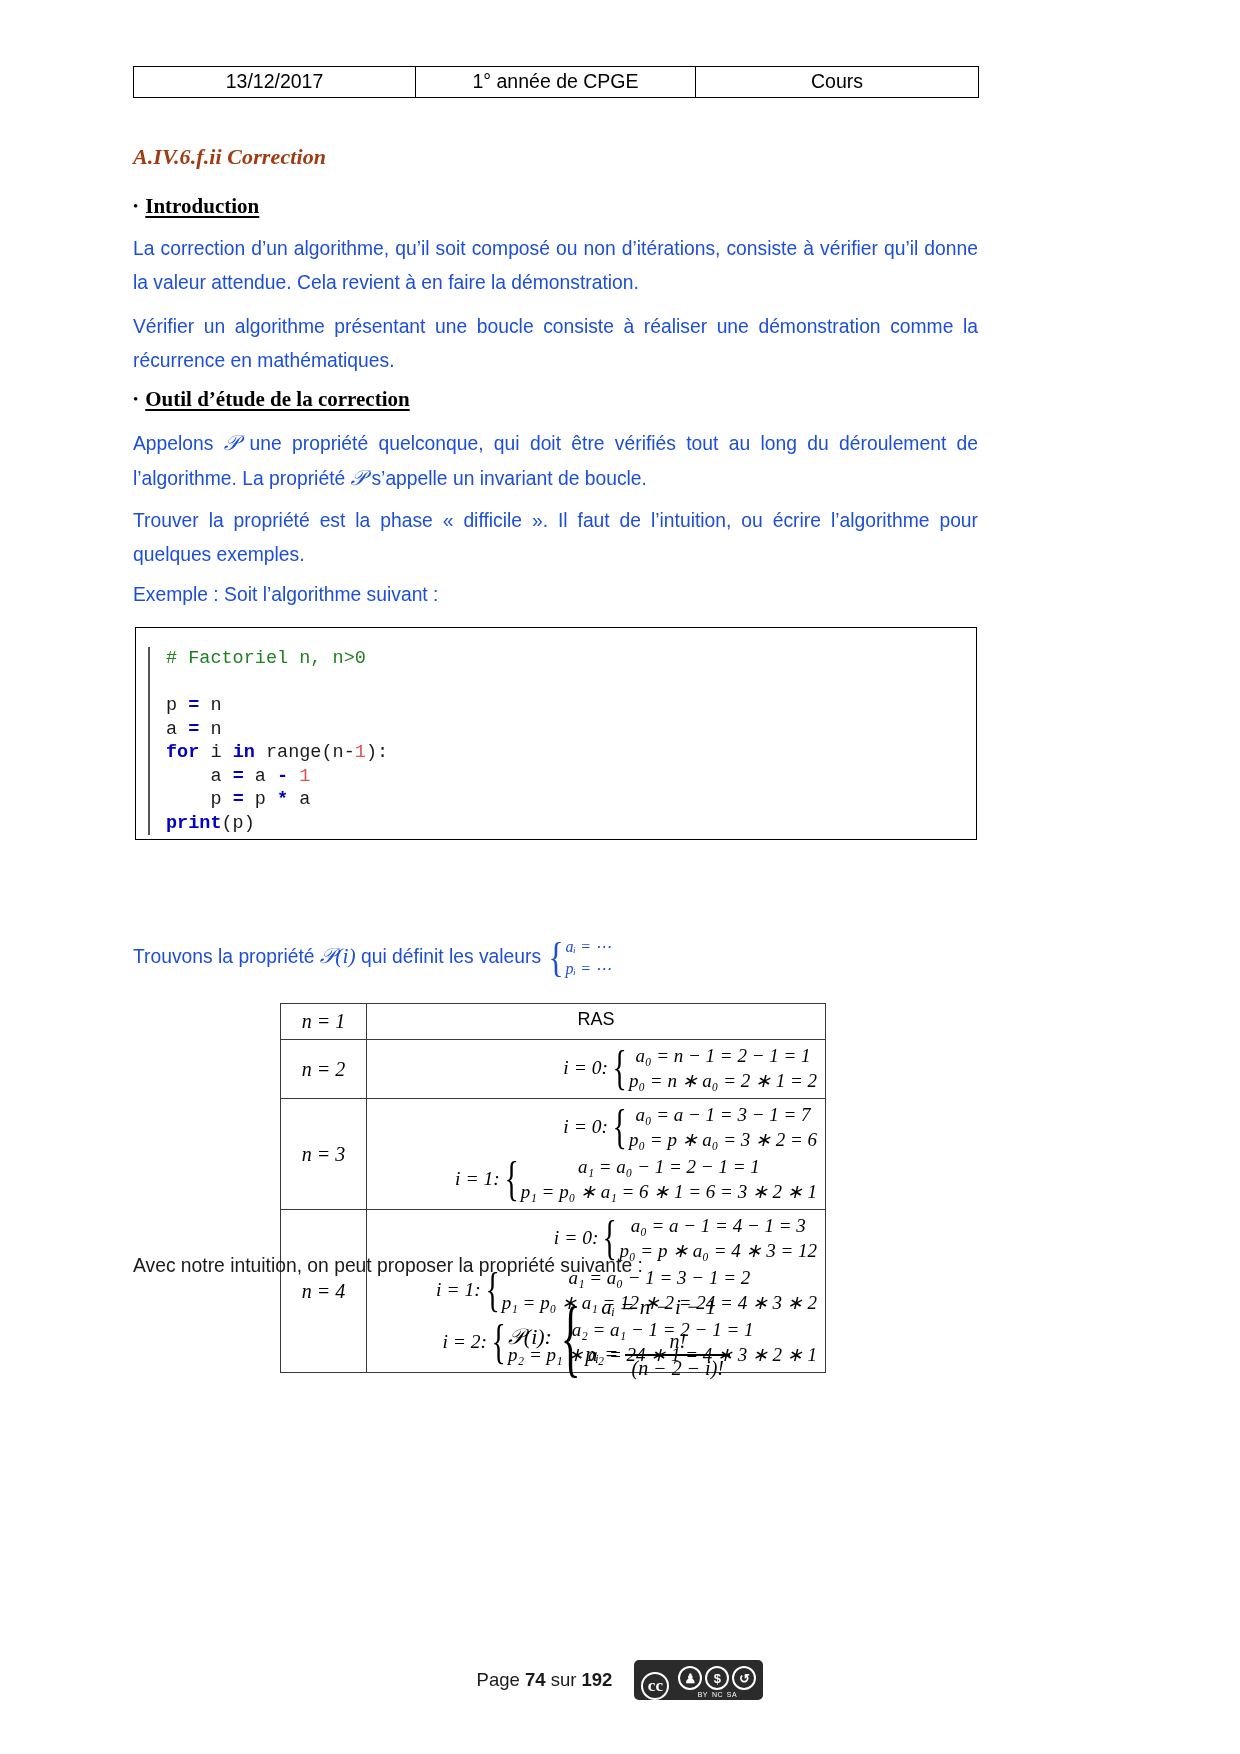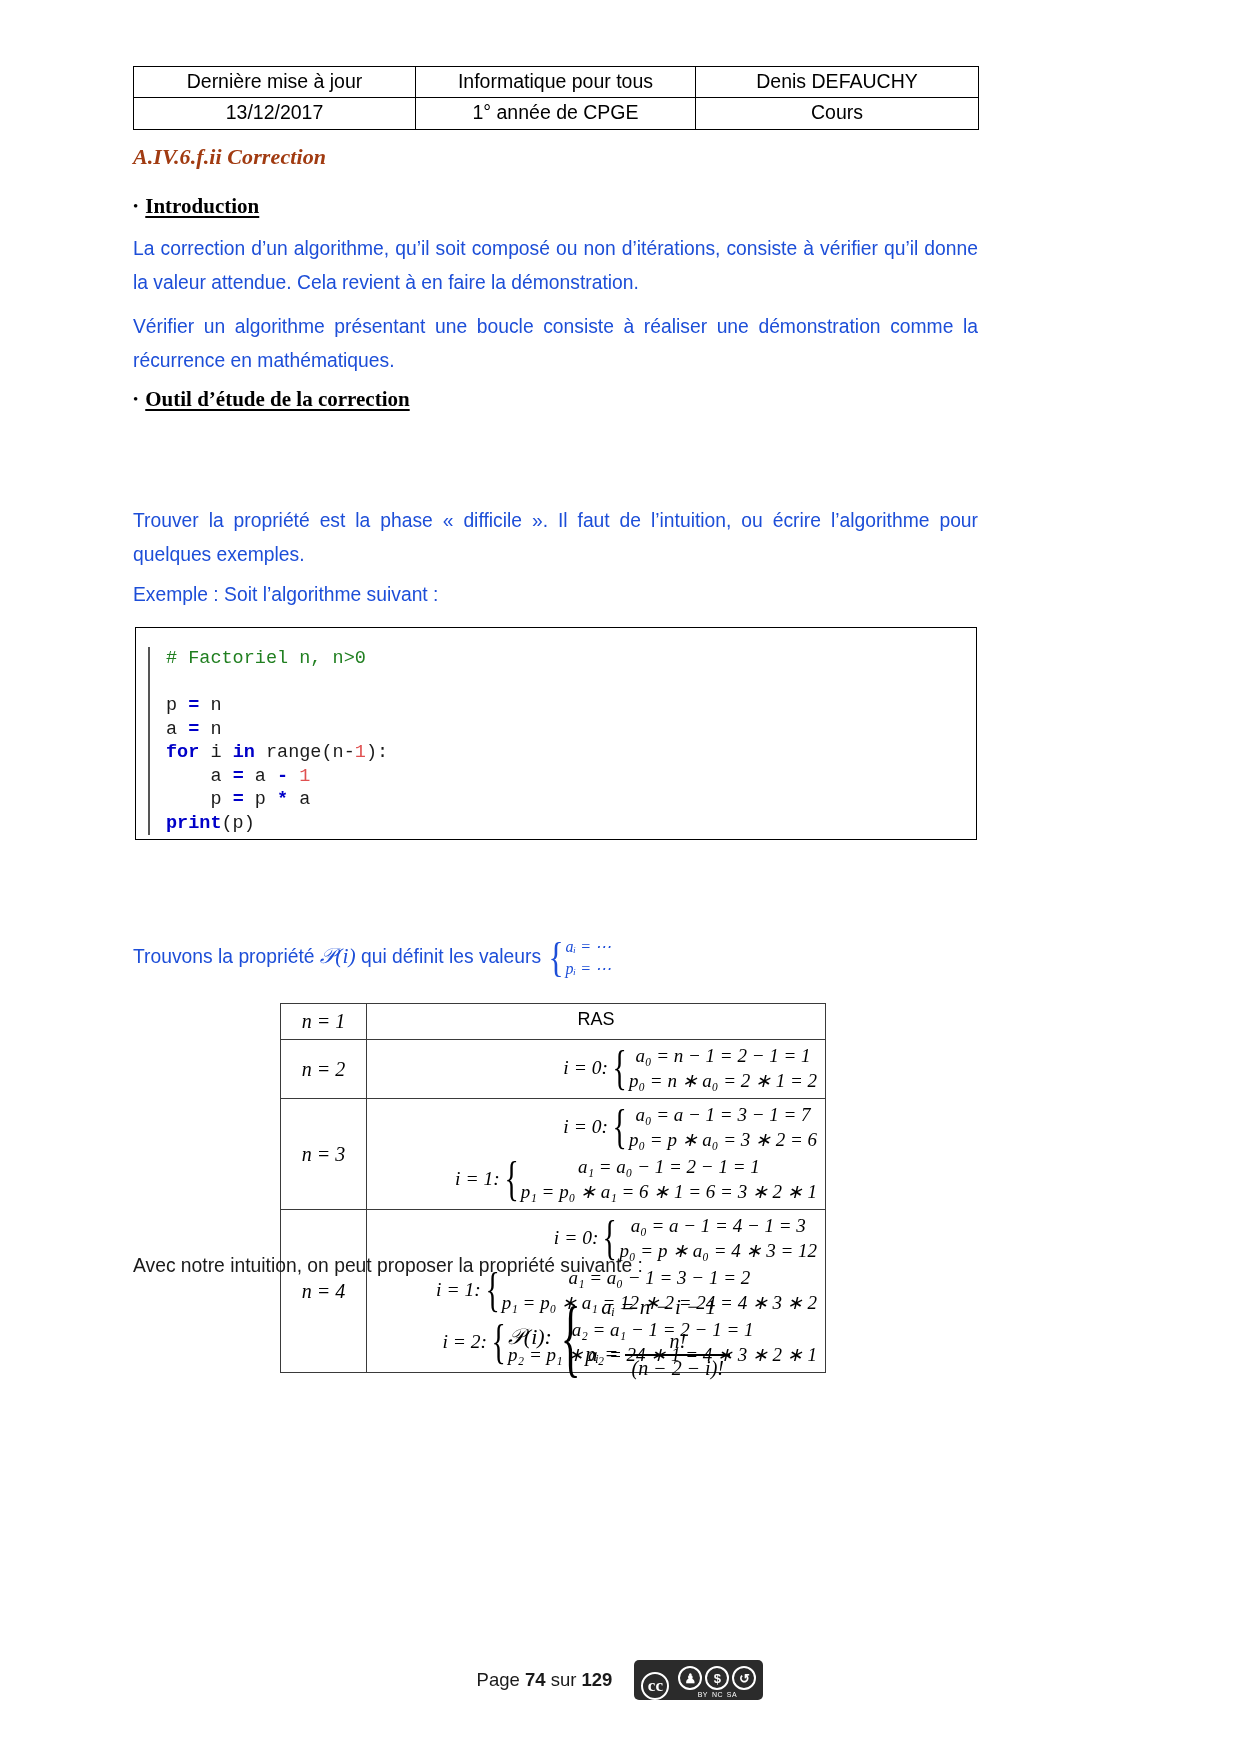--- a/index.html
+++ b/index.html
@@ -316,25 +316,20 @@
   }
 </style>
 </head>
 <body>
 
 <div class="page">
 
   <div class="hdr-wrap">
     <table class="hdr">
       <tbody>
-          <tr>
-        <td class="c1">Dernière mise à jour</td>
-        <td class="c2">Informatique pour tous</td>
-        <td class="c3">Denis DEFAUCHY</td>
-      </tr>
       <tr>
         <td class="c1">13/12/2017</td>
         <td class="c2">1° année de CPGE</td>
         <td class="c3">Cours</td>
       </tr>
     </tbody>
       </table>
   </div>
 
   <div class="sec-title">A.IV.6.f.ii Correction</div>
@@ -344,20 +339,21 @@
   </div>
 
   <div class="para" style="top:232px;">La correction d’un algorithme, qu’il soit composé ou non d’itérations, consiste à vérifier qu’il donne la valeur attendue. Cela revient à en faire la démonstration.</div>
 
   <div class="para" style="top:310px;">Vérifier un algorithme présentant une boucle consiste à réaliser une démonstration comme la récurrence en mathématiques.</div>
 
   <div class="bullet-head" style="top:387px;">
     <span class="dot">•</span><span class="ul">Outil d’étude de la correction</span>
   </div>
 
+  <div class="para" style="top:426px;"><span>Appelons </span><span class="scriptP">𝒫</span><span> une propriété quelconque, qui doit être vérifiés tout au long du déroulement de l’algorithme. La propriété </span><span class="scriptP">𝒫</span><span> s’appelle un invariant de boucle.</span></div>
 
   <div class="para" style="top:504px;">Trouver la propriété est la phase « difficile ». Il faut de l’intuition, ou écrire l’algorithme pour quelques exemples.</div>
 
   <div class="para nojust" style="top:578px;">Exemple : Soit l’algorithme suivant :</div>
 
   <div class="codebox">
     <div class="inner">
       <pre class="code"><span class="c-comment"># Factoriel n, n&gt;0</span>
 
 <span><span class="c-plain">p </span><span class="c-op">=</span><span class="c-plain"> n</span>
@@ -465,21 +461,21 @@
         <span class="frac">
           <span class="num">n!</span>
           <span class="bar"></span>
           <span class="den">(n − 2 − i)!</span>
         </span>
       </span>
     </span>
   </div>
 
   <div class="footer">
-    <span class="pg"><span>Page</span> <b>74</b> <span>sur</span> <b>129</b></span>
+    <span class="pg"><span>Page</span> <b>74</b> <span>sur</span> <b>192</b></span>
     <span class="cc">
       <span class="ccleft">
         <span class="ccbadge-circle">cc</span>
       </span>
       <span class="ccright">
         <span class="icons">
           <span class="ci">♟</span>
           <span class="ci">$</span>
           <span class="ci">↺</span>
         </span>

